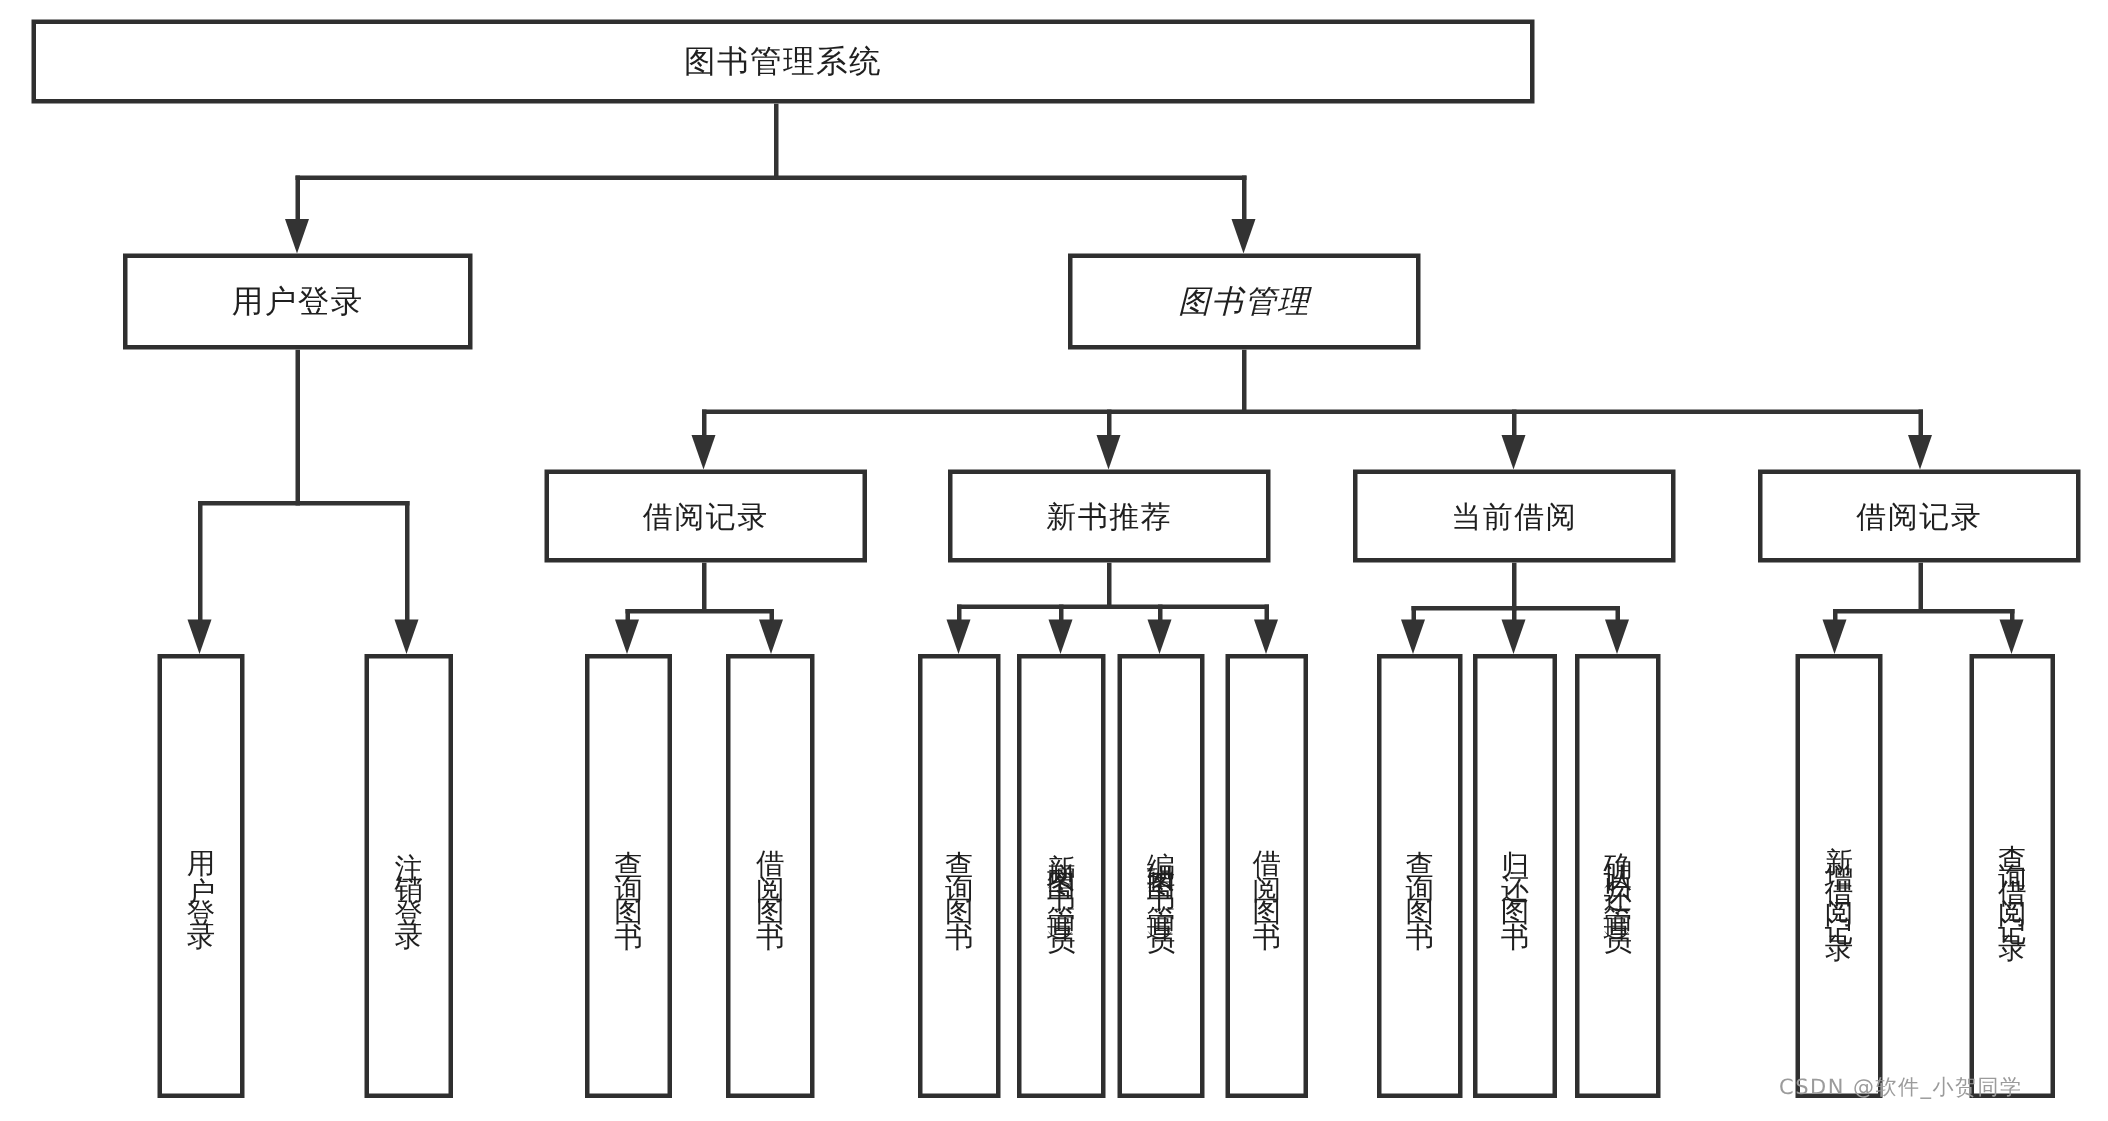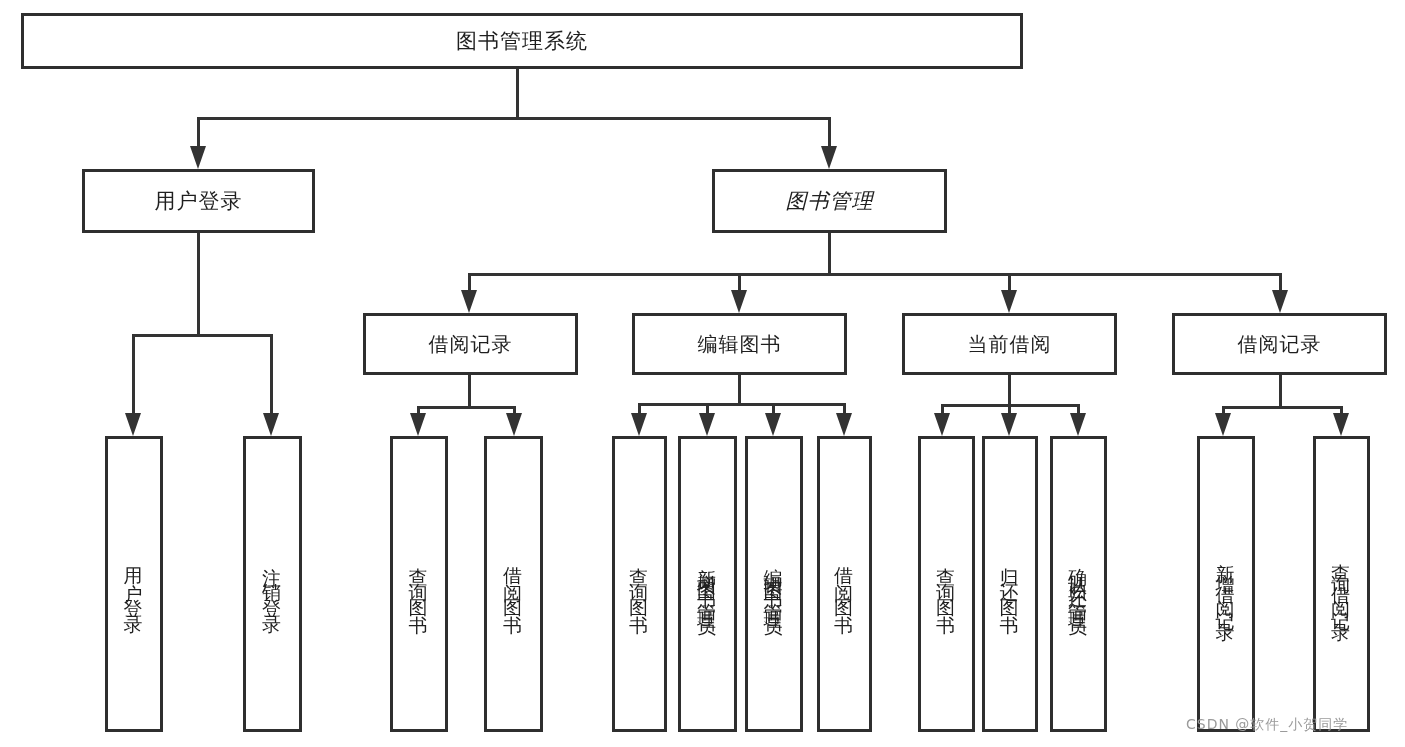--- a/index.html
+++ b/index.html
@@ -80,21 +80,21 @@
 <div class="stage">
 
   <div class="hnode" style="left:21px; top:13px; width:1002px; height:56px;">图书管理系统</div>
 
   <div class="hnode" style="left:82px; top:169px; width:233px; height:64px;">用户登录</div>
 
   <div class="hnode" style="left:712px; top:169px; width:235px; height:64px;font-style:italic;">图书管理</div>
 
   <div class="hnode lv3" style="left:363px; top:313px; width:215px; height:62px;">借阅记录</div>
 
-  <div class="hnode lv3" style="left:632px; top:313px; width:215px; height:62px;">编辑图书</div>
+  <div class="hnode lv3" style="left:632px; top:313px; width:215px; height:62px;">新书推荐</div>
 
   <div class="hnode lv3" style="left:902px; top:313px; width:215px; height:62px;">当前借阅</div>
 
   <div class="hnode lv3" style="left:1172px; top:313px; width:215px; height:62px;">借阅记录</div>
 
   <div class="vnode sp-lg" style="left:105px; top:436px; width:58px; height:296px;">用户登录</div>
 
   <div class="vnode sp-lg" style="left:243px; top:436px; width:59px; height:296px;">注销登录</div>
 
   <div class="vnode sp-lg" style="left:390px; top:436px; width:58px; height:296px;">查询图书</div>

